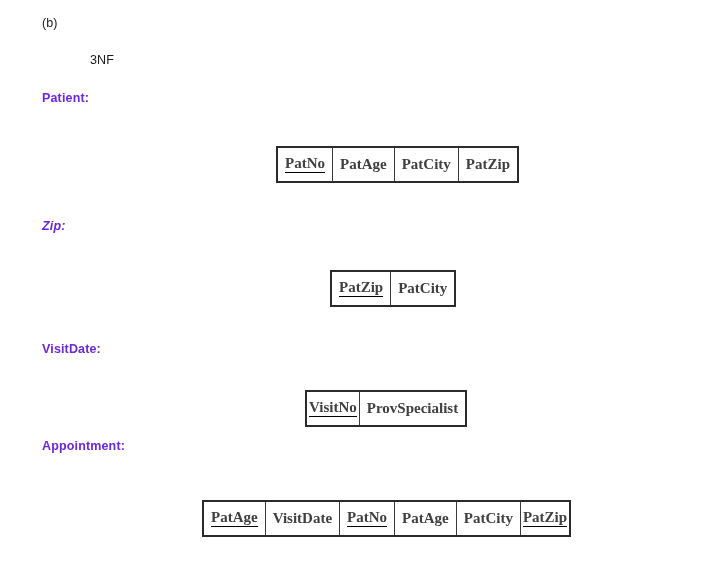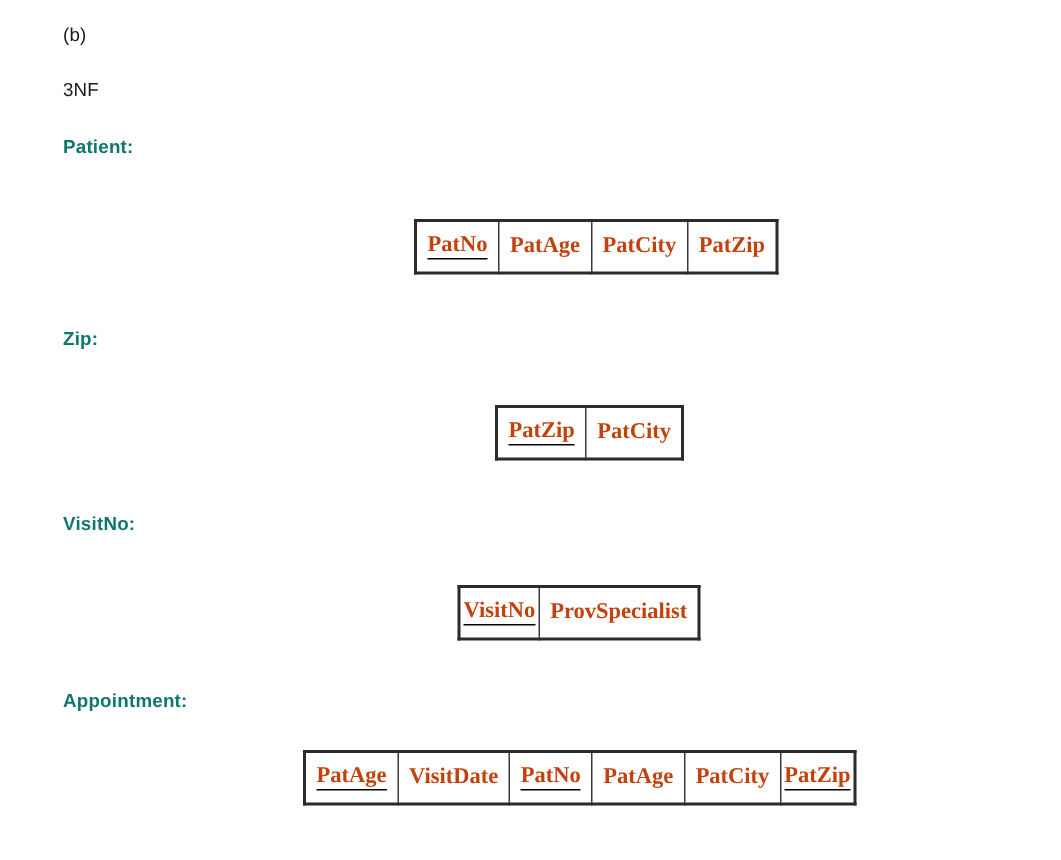--- a/index.html
+++ b/index.html
@@ -28,39 +28,39 @@
     white-space: nowrap;
   }
 
   
   .relation-label {
     position: absolute;
     left: 42px;
     font-family: "Liberation Sans", sans-serif;
     font-size: 12.5px;
     font-weight: bold;
-    color: #0f766e;
+    color: #6d28d9;
     letter-spacing: 0.15px;
     white-space: nowrap;
   }
 
   
   .relation-table {
     position: absolute;
     border-collapse: collapse;
     border: 2px solid #2b2b2b;
     background: #ffffff;
     table-layout: auto;
   }
   .relation-table td {
     border: 1px solid #3a3a3a;
     font-family: "Liberation Serif", serif;
     font-size: 15px;
     font-weight: bold;
-    color: #c2410c;
+    color: #404040;
     text-align: left;
     vertical-align: middle;
     height: 33px;
     padding: 0 7px;
     white-space: nowrap;
     line-height: 1;
   }
   .relation-table td.tight {
     padding: 0 2px;
   }
@@ -78,58 +78,58 @@
   #table-patient     { left: 276px; top: 146px; }
   #table-zip         { left: 330px; top: 270px; }
   #table-provider    { left: 305px; top: 390px; }
   #table-appointment { left: 202px; top: 500px; }
 </style>
 </head>
 <body>
 
 <div class="plain-text" style="top: 16px;">(b)</div>
 
-<div class="plain-text" style="top: 53px;">3NF</div>
+<div class="plain-text" style="top: 53px; margin-left: 48px;">3NF</div>
 
 <div class="relation-label" style="top: 91px;">Patient:</div>
 
 <table class="relation-table" id="table-patient">
   <tbody>
       <tr>
     <td class="key"><span class="attr">PatNo</span></td>
     <td><span class="attr">PatAge</span></td>
     <td><span class="attr">PatCity</span></td>
     <td><span class="attr">PatZip</span></td>
   </tr>
 </tbody>
   </table>
 
-<div class="relation-label" style="top: 219px;">Zip:</div>
+<div class="relation-label" style="top: 219px; font-style: italic;">Zip:</div>
 
 <table class="relation-table" id="table-zip">
   <tbody>
       <tr>
     <td class="key"><span class="attr">PatZip</span></td>
     <td><span class="attr">PatCity</span></td>
   </tr>
 </tbody>
   </table>
 
-<div class="relation-label" style="top: 342px;">VisitNo:</div>
+<div class="relation-label" style="top: 342px;">VisitDate:</div>
 
 <table class="relation-table" id="table-provider">
   <tbody>
       <tr>
     <td class="key tight"><span class="attr">VisitNo</span></td>
     <td><span class="attr">ProvSpecialist</span></td>
   </tr>
 </tbody>
   </table>
 
-<div class="relation-label" style="top: 460px;">Appointment:</div>
+<div class="relation-label" style="top: 439px;">Appointment:</div>
 
 <table class="relation-table" id="table-appointment">
   <tbody>
       <tr>
     <td class="key"><span class="attr">PatAge</span></td>
     <td><span class="attr">VisitDate</span></td>
     <td class="key"><span class="attr">PatNo</span></td>
     <td><span class="attr">PatAge</span></td>
     <td><span class="attr">PatCity</span></td>
     <td class="key tight"><span class="attr">PatZip</span></td>

